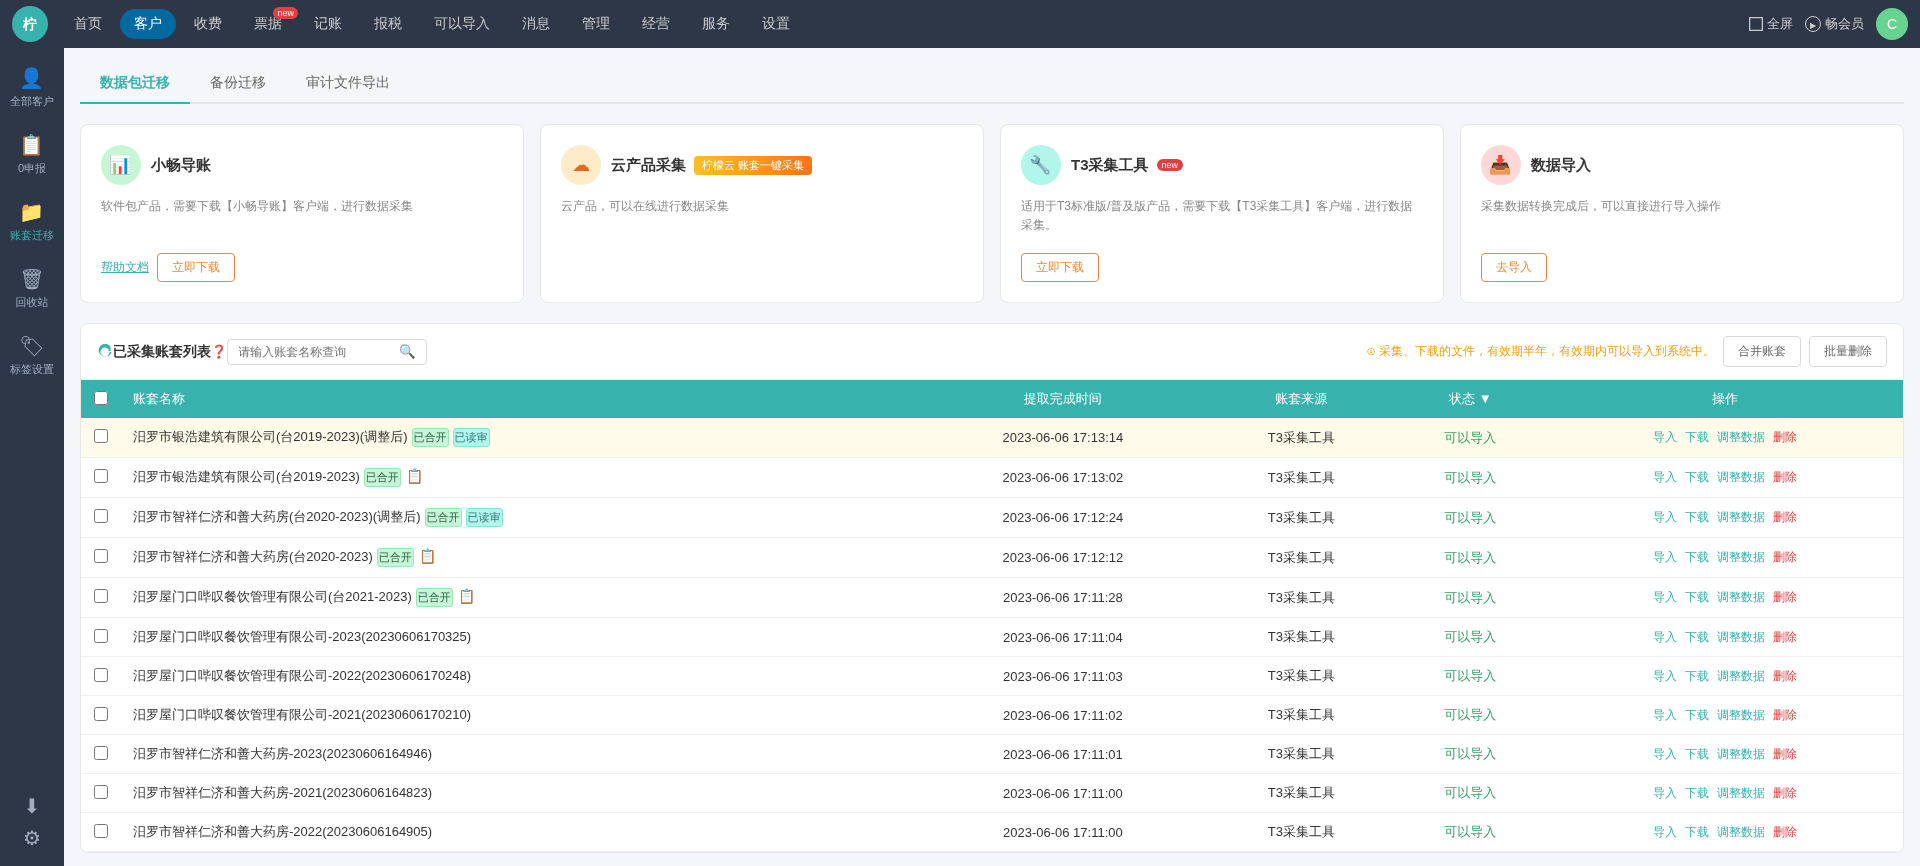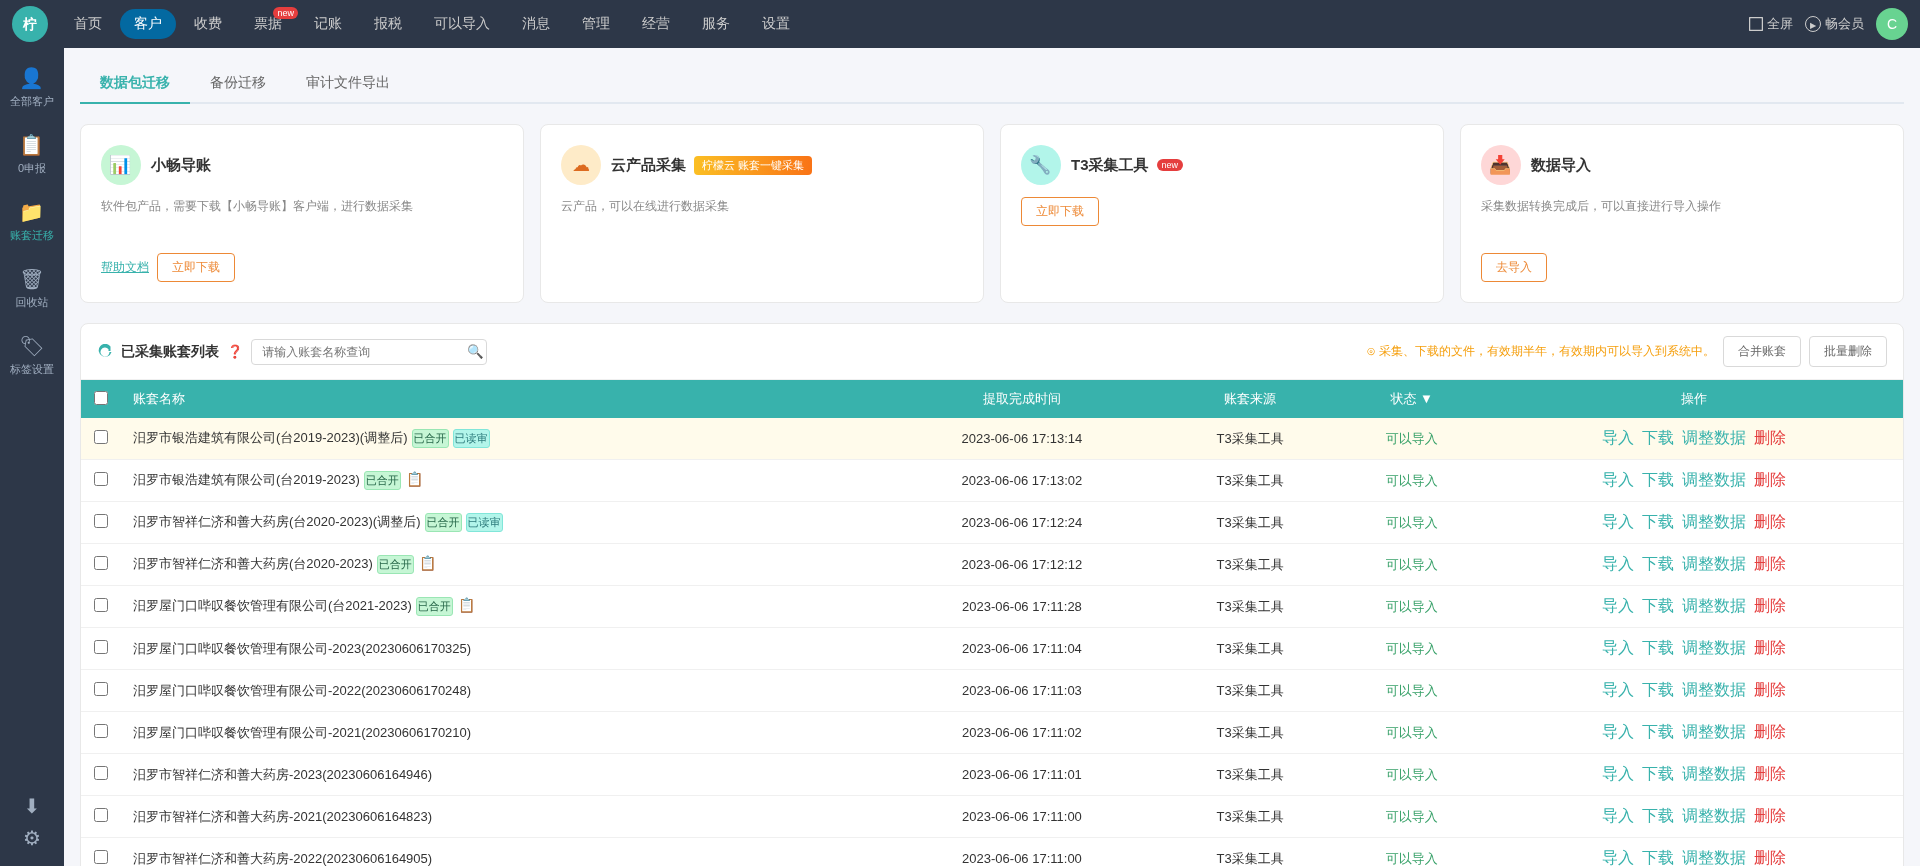--- a/index.html
+++ b/index.html
@@ -51,43 +51,43 @@
     .new-badge { background: #e53e3e; color: #fff; font-size: 9px; padding: 1px 5px; border-radius: 8px; }
     .collect-badge { background: linear-gradient(90deg, #fbbf24, #f97316); color: #fff; font-size: 11px; padding: 2px 8px; border-radius: 4px; white-space: nowrap; }
     .card-desc { font-size: 12px; color: #888; line-height: 1.6; margin-bottom: 16px; min-height: 40px; }
     .card-actions { display: flex; gap: 8px; align-items: center; }
     .btn-outline-orange { border: 1px solid #ed8936; color: #ed8936; background: #fff; padding: 5px 14px; border-radius: 4px; cursor: pointer; font-size: 12px; }
     .link-text { color: #38b2ac; font-size: 12px; cursor: pointer; text-decoration: underline; }
 
     
     .table-section { background: #fff; border-radius: 8px; border: 1px solid #e8e8e8; }
     .table-toolbar { display: flex; align-items: center; padding: 12px 16px; gap: 12px; border-bottom: 1px solid #f0f0f0; }
-    .toolbar-left { display: flex; align-items: center; gap: 8px; }
+    .toolbar-left { display: flex; align-items: center; }
     .toolbar-title { font-size: 14px; font-weight: 600; color: #333; }
     .toolbar-help { color: #aaa; cursor: pointer; }
-    .search-input { border: 1px solid #d9d9d9; border-radius: 4px; padding: 5px 30px 5px 10px; font-size: 12px; width: 236px; outline: none; }
+    .search-input { border: 1px solid #d9d9d9; border-radius: 4px; padding: 5px 30px 5px 10px; font-size: 12px; width: 200px; outline: none; }
     .search-btn { background: none; border: none; cursor: pointer; color: #999; margin-left: -28px; }
     .toolbar-right { margin-left: auto; display: flex; align-items: center; gap: 8px; }
     .hint-text { color: #f59e0b; font-size: 12px; }
     .btn-gray { background: #fff; color: #666; border: 1px solid #d9d9d9; padding: 6px 14px; border-radius: 4px; cursor: pointer; font-size: 12px; }
 
     
     .data-table { width: 100%; border-collapse: collapse; font-size: 13px; }
     .data-table thead tr { background: #38b2ac; color: #fff; }
     .data-table thead th { padding: 10px 12px; text-align: center; font-weight: 500; white-space: nowrap; }
     .data-table thead th:first-child { width: 40px; }
     .data-table thead th:nth-child(2) { text-align: left; }
     .data-table tbody tr { border-bottom: 1px solid #f0f0f0; }
     .data-table tbody tr.highlighted { background: #fffbeb; }
     .data-table tbody td { padding: 10px 12px; text-align: center; }
     .data-table tbody td:nth-child(2) { text-align: left; }
     .tag { display: inline-block; font-size: 11px; padding: 1px 1px; border-radius: 3px; margin-left: 4px; }
     .tag-green { background: #c6f6d5; color: #276749; border: 1px solid #9ae6b4; }
     .tag-teal { background: #b2f5ea; color: #2c7a7b; border: 1px solid #81e6d9; }
-    .action-link { color: #38b2ac; cursor: pointer; margin: 18px 4px; font-size: 16px; }
+    .action-link { color: #38b2ac; cursor: pointer; margin: 18px 4px; font-size: 12px; }
     .action-link.red { color: #e53e3e; }
     .icon-small { font-size: 14px; color: #999; cursor: pointer; margin-left: 6px; }
     .status-ok { color: #38a169; }
     .checkbox-cell { text-align: center; }
     input[type="checkbox"] { cursor: pointer; width: 14px; height: 14px; }
   </style>
 </head>
 <body>
 
 <div class="top-nav">
@@ -195,20 +195,21 @@
       </div>
 
       <div class="card">
         <div class="card-header">
           <div class="card-icon teal">🔧</div>
           <div class="card-title-row">
             <span class="card-title">T3采集工具</span>
             <span class="new-badge">new</span>
           </div>
         </div>
+        <div class="card-desc">适用于T3标准版/普及版产品，需要下载【T3采集工具】客户端，进行数据采集。</div>
         <div class="card-actions">
           <button class="btn-outline-orange">立即下载</button>
         </div>
       </div>
 
       <div class="card">
         <div class="card-header">
           <div class="card-icon red">📥</div>
           <span class="card-title">数据导入</span>
         </div>

